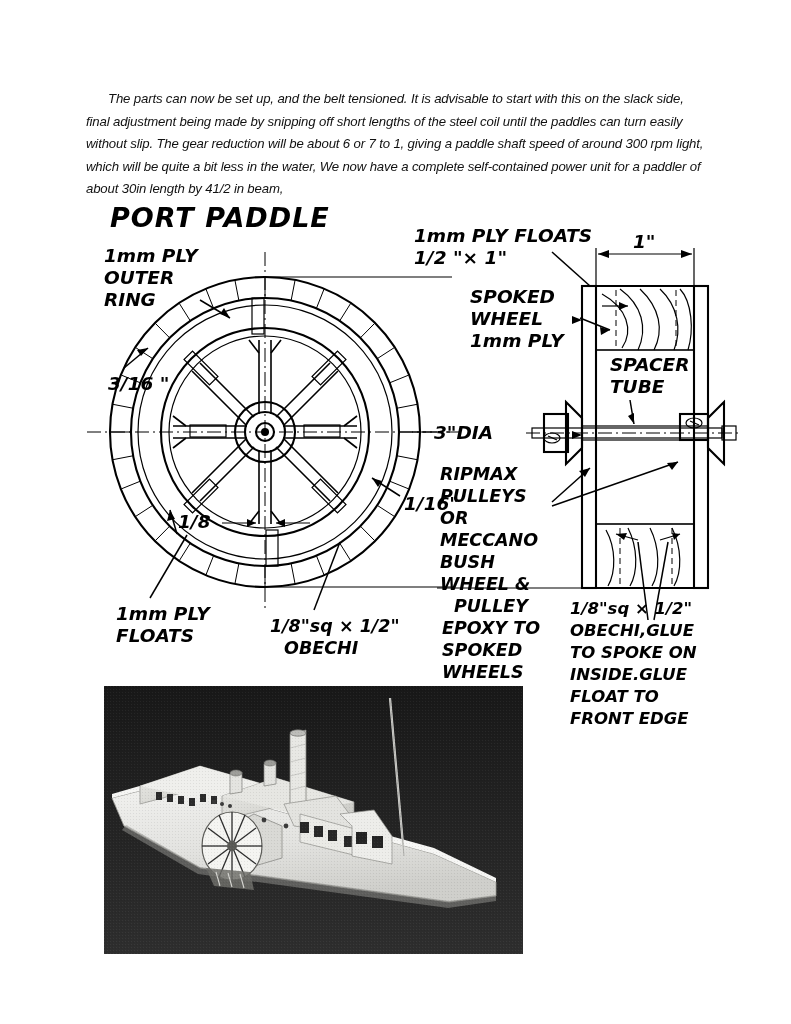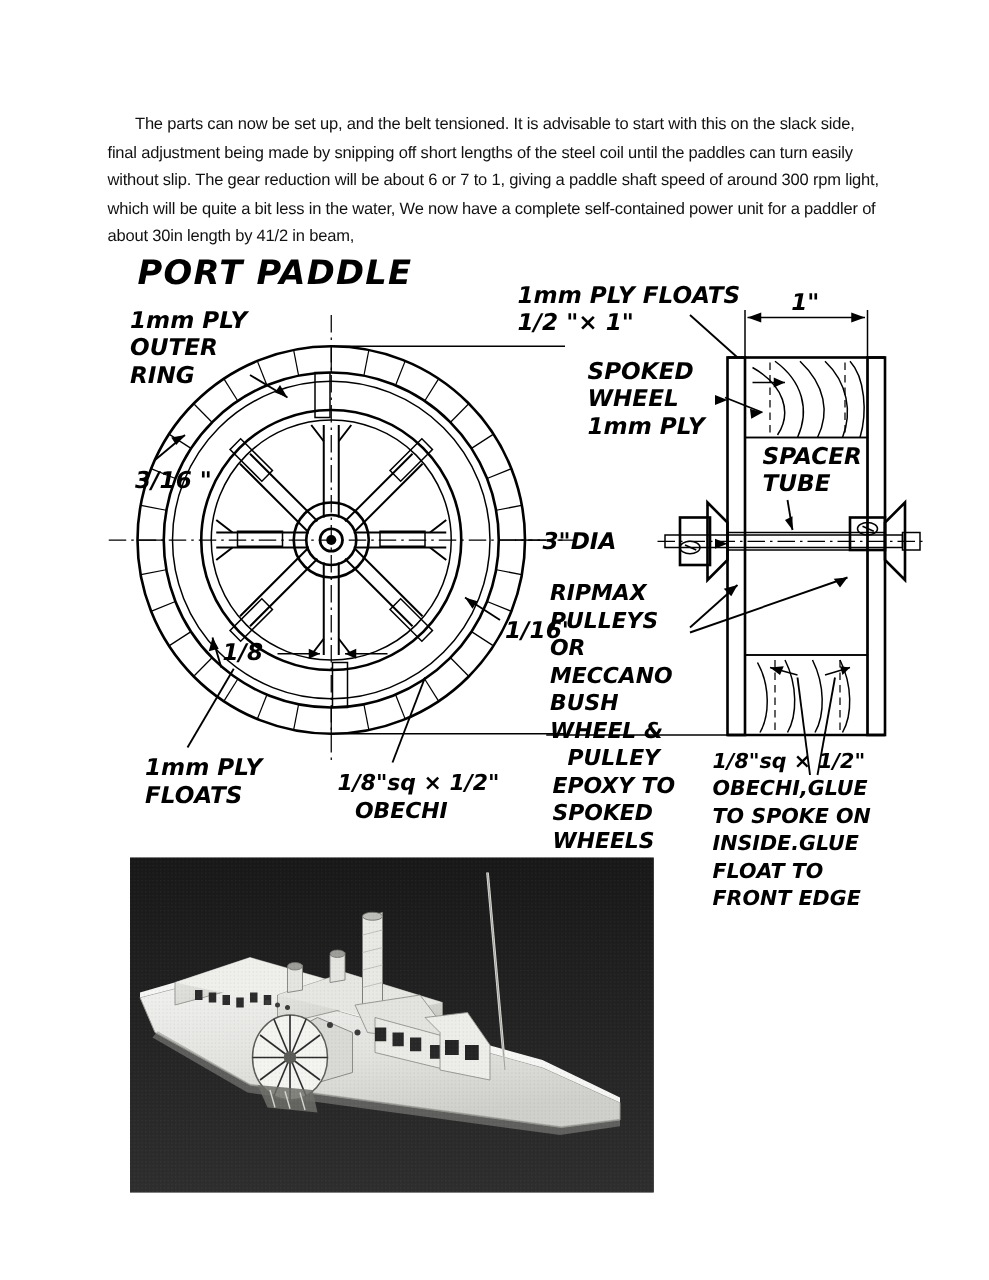--- a/index.html
+++ b/index.html
@@ -21,20 +21,21 @@
     left: 86px;
     top: 88px;
     width: 620px;
     font-family: "Liberation Sans", sans-serif;
     font-size: 13.2px;
     line-height: 22.6px;
     color: #111111;
     text-indent: 22px;
     letter-spacing: -0.15px;
     text-align: left;
+    font-style: italic;
   }
 
   
   #figure-plate {
     position: absolute;
     left: 82px;
     top: 190px;
     width: 660px;
     height: 560px;
   }

